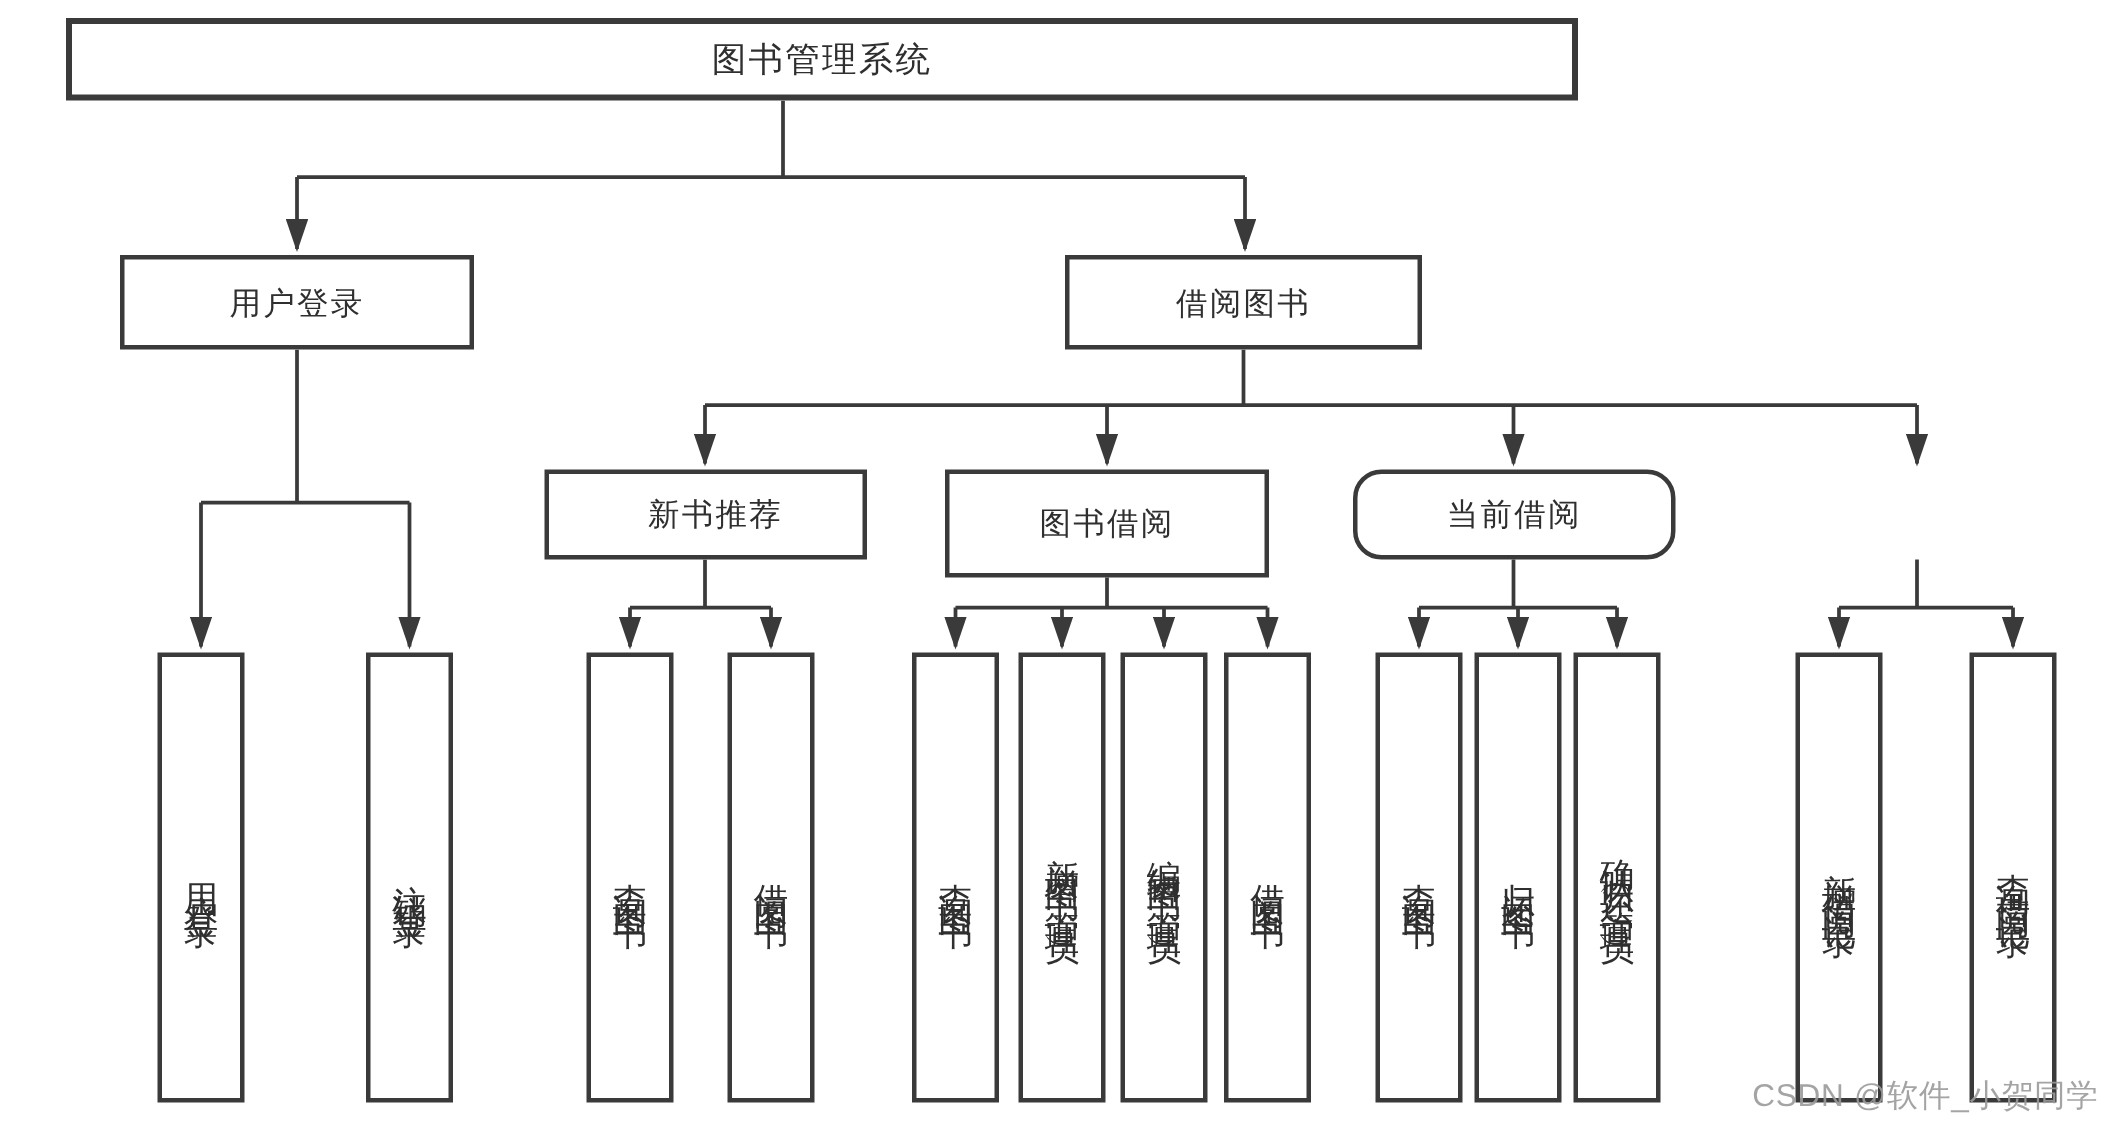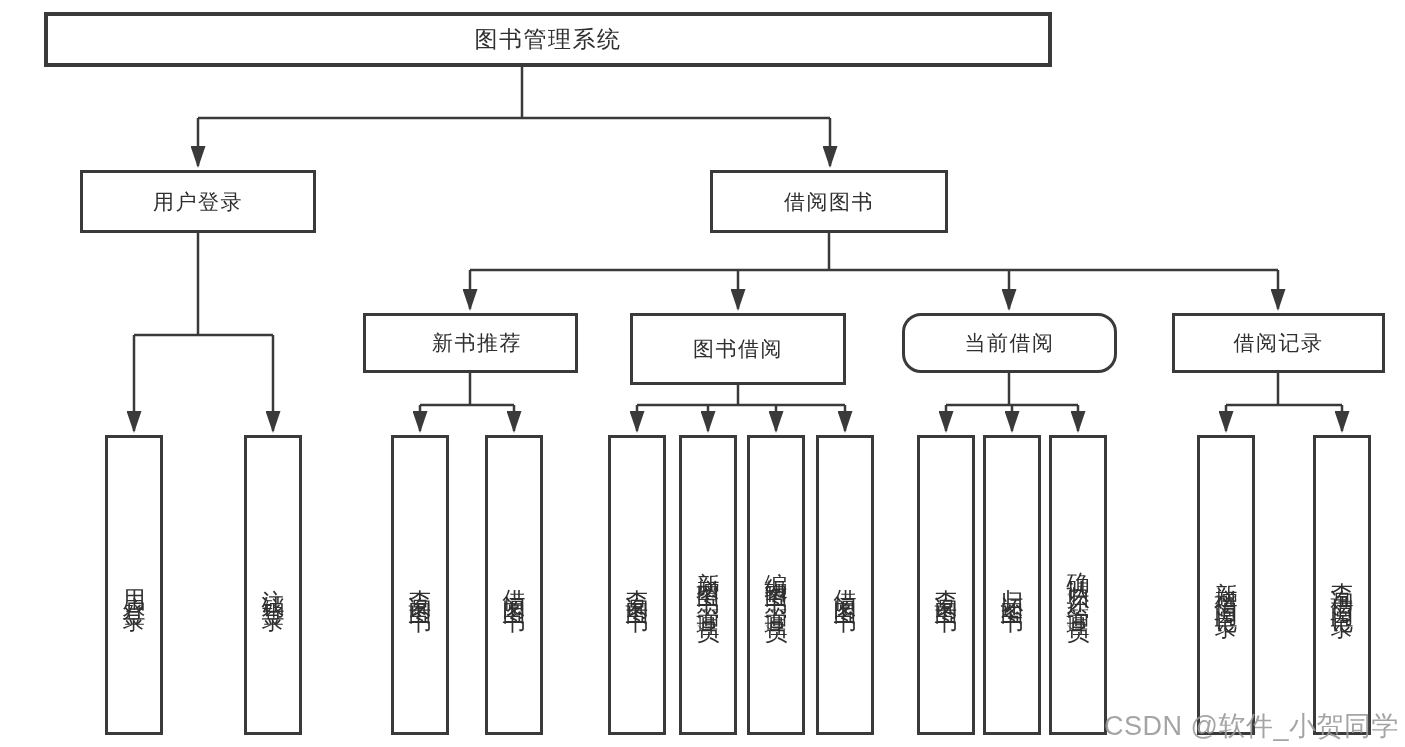--- a/index.html
+++ b/index.html
@@ -74,21 +74,21 @@
   #lf7  { left: 816px; }
   #lf8  { left: 917px; }
   #lf9  { left: 983px; }
   #lf10 { left: 1049px; }
   #lf11 { left: 1197px; }
   #lf12 { left: 1313px; }
   .watermark {
     position: absolute;
     right: 6px;
     bottom: 3px;
-    font-size: 27px;
+    font-size: 21px;
     color: #9b9b9b;
     letter-spacing: 0.5px;
     opacity: 0.9;
   }
 </style>
 </head>
 <body>
 
 <div class="canvas">
 
@@ -155,23 +155,20 @@
 
   <div class="node" id="n-sec0">
     <span>新书推荐</span>
   </div>
   <div class="node" id="n-sec1">
     <span>图书借阅</span>
   </div>
   <div class="node" id="n-sec2">
     <span>当前借阅</span>
   </div>
-  <div class="node" id="n-sec3">
-    <span>借阅记录</span>
-  </div>
 
   <div class="leaf" id="lf0">
     <span>用户登录</span>
   </div>
   <div class="leaf" id="lf1">
     <span>注销登录</span>
   </div>
   <div class="leaf" id="lf2">
     <span>查询图书</span>
   </div>

